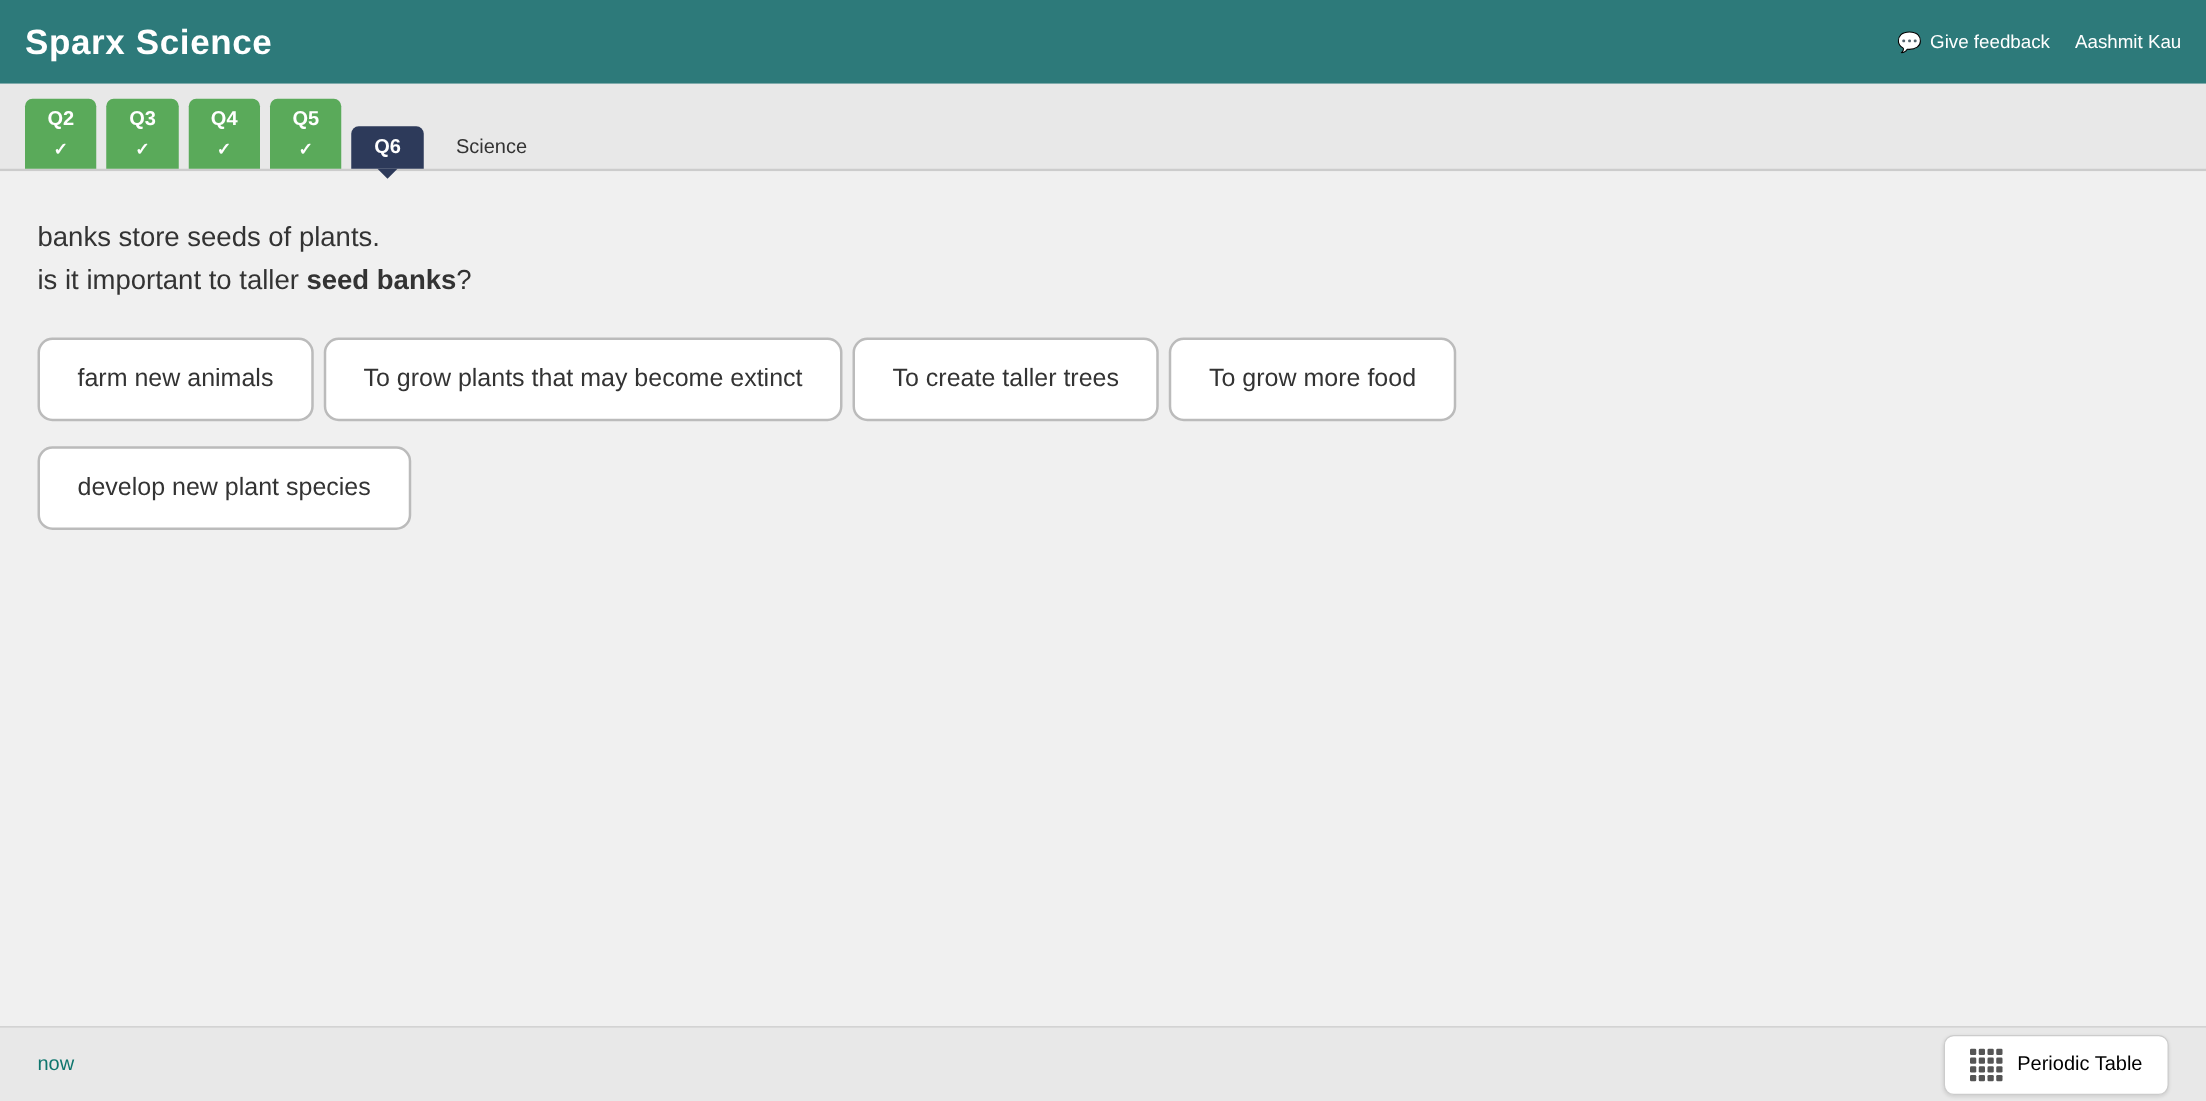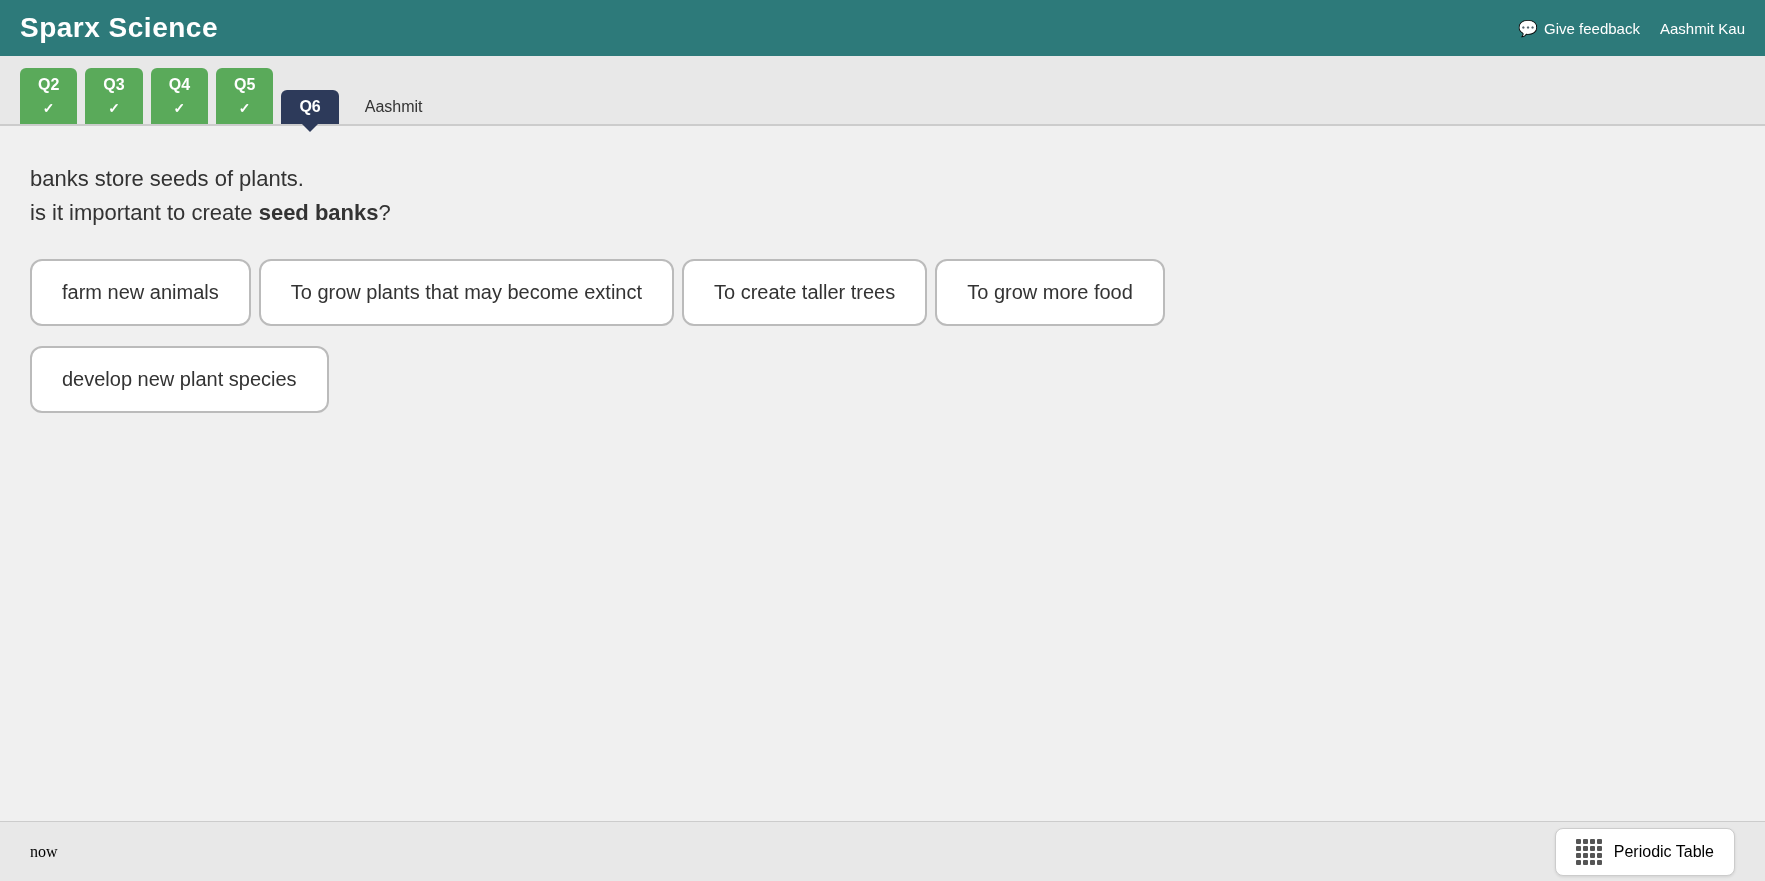--- a/index.html
+++ b/index.html
@@ -7,21 +7,21 @@
       font-family: 'Segoe UI', Arial, sans-serif;
       background-color: #f0f0f0;
       width: 1765px;
       min-height: 881px;
       overflow-x: hidden;
     }
 
     
     .header {
       background-color: #2d7a7a;
-      height: 56px;
+      height: 67px;
       display: flex;
       align-items: center;
       padding: 0 20px;
       justify-content: space-between;
     }
     .header-title {
       color: white;
       font-size: 28px;
       font-weight: 600;
       letter-spacing: 0.5px;
@@ -150,23 +150,22 @@
       background-color: #e8e8e8;
       border-top: 1px solid #ccc;
       height: 60px;
       display: flex;
       align-items: center;
       justify-content: space-between;
       padding: 0 30px;
     }
     .now-label {
       font-size: 16px;
-      color: #000000;
+      color: #0f766e;
       font-weight: 500;
-      font-family: Liberation Serif, serif;
     }
     .periodic-table-btn {
       background-color: white;
       border: 1px solid #ccc;
       border-radius: 8px;
       padding: 10px 20px;
       font-size: 16px;
       cursor: pointer;
       display: flex;
       align-items: center;
@@ -213,28 +212,28 @@
     <span class="checkmark">✓</span>
   </div>
   <div class="tab tab-completed">
     <span>Q5</span>
     <span class="checkmark">✓</span>
   </div>
   <div class="tab tab-active">
     <span>Q6</span>
   </div>
   <div class="tab tab-results">
-    <span>Aashmit</span>
+    <span>Science</span>
   </div>
 </div>
 
 <div class="main-content">
   <div class="intro-text">banks store seeds of plants.</div>
   <div class="question-text">
-    <span>is it important to create </span><span class="bold">seed banks</span><span>?</span>
+    <span>is it important to taller </span><span class="bold">seed banks</span><span>?</span>
   </div>
 
   <div class="options-row1">
     <button class="option-btn">
       <span>farm new animals</span>
     </button>
     <button class="option-btn">
       <span>To grow plants that may become extinct</span>
     </button>
     <button class="option-btn">

